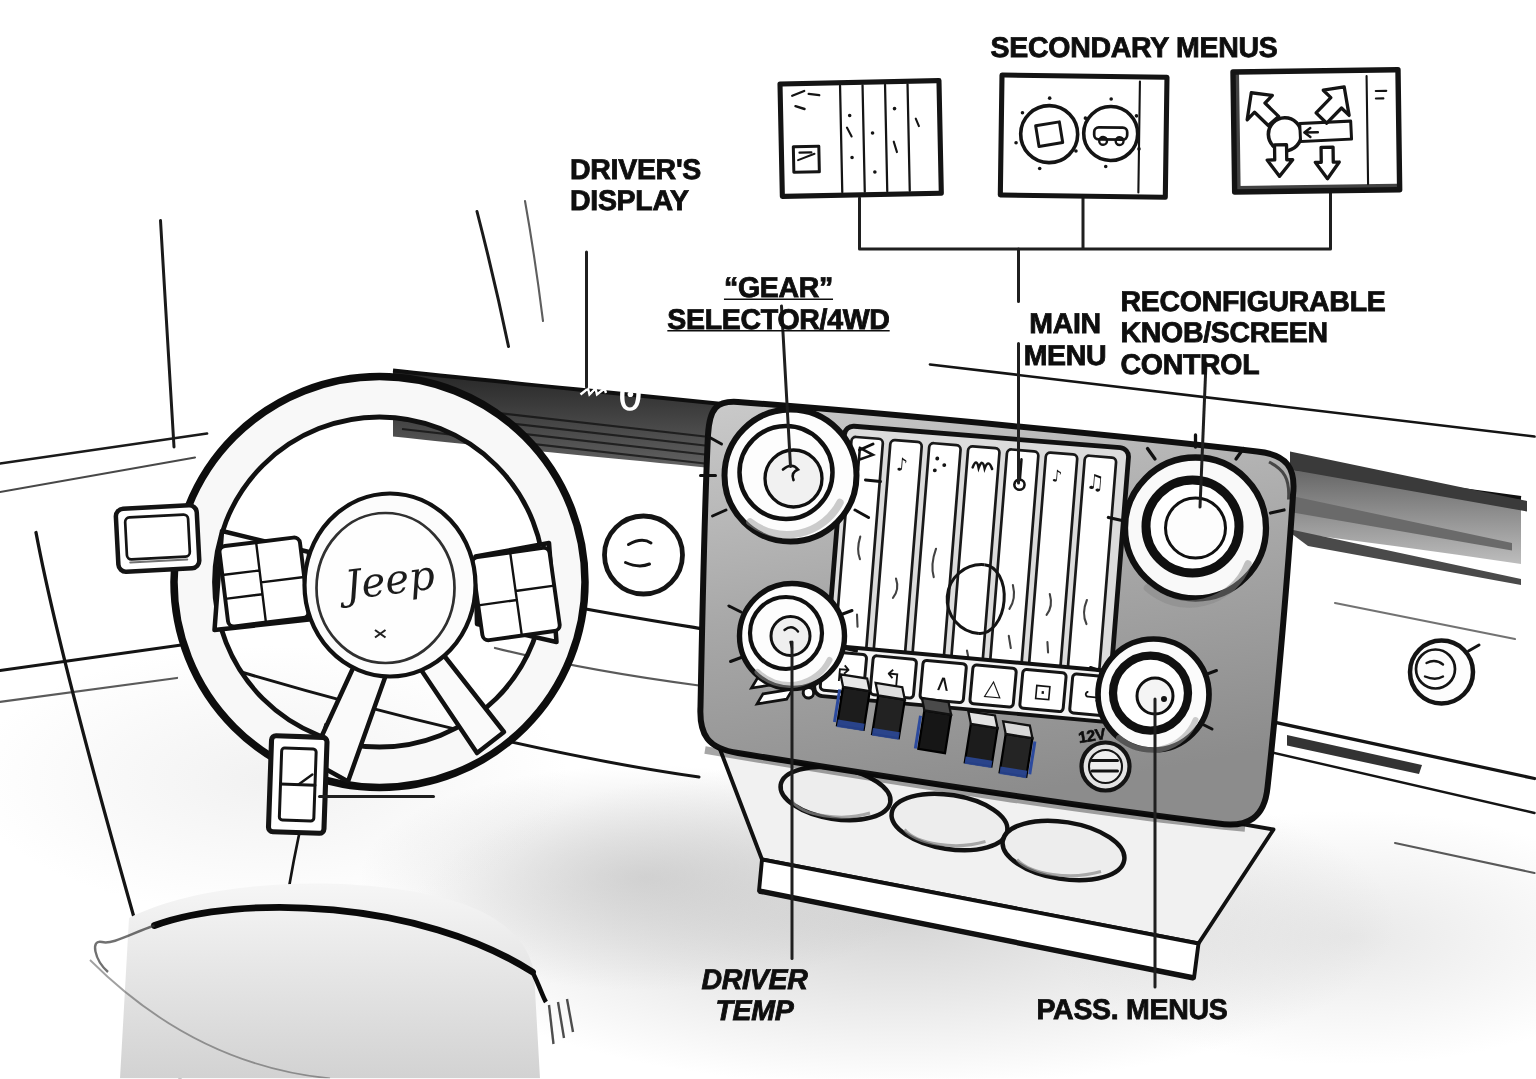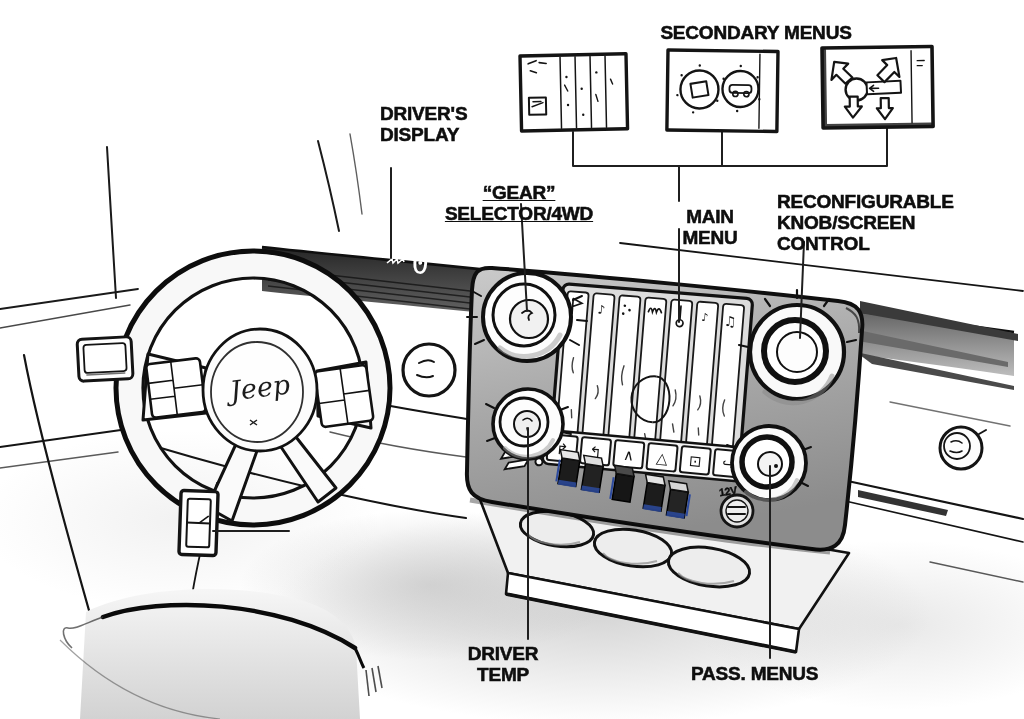--- a/index.html
+++ b/index.html
@@ -409,19 +409,19 @@
       </g>
     </g>
   </g>
 </svg>
 
 <div class="lbl ctr" style="left:590px;top:22px;width:332px;">SECONDARY MENUS</div>
 <div class="lbl" style="left:356px;top:103px;margin-left:24px;">DRIVER'S
 DISPLAY</div>
 <div class="lbl ctr" style="left:408px;top:182px;width:222px;text-decoration:underline;">“GEAR” SELECTOR/4WD</div>
 <div class="lbl ctr" style="left:657px;top:206px;width:106px;">MAIN MENU</div>
-<div class="lbl" style="left:777px;top:191px;width:235px;">RECONFIGURABLE
+<div class="lbl" style="left:747px;top:191px;width:235px;">RECONFIGURABLE
 KNOB/SCREEN CONTROL</div>
-<div class="lbl ctr" style="left:442px;top:643px;width:122px;">DRIVER TEMP</div>
+<div class="lbl ctr" style="left:442px;top:643px;width:122px;font-style:italic;">DRIVER TEMP</div>
 <div class="lbl" style="left:691px;top:663px;">PASS. MENUS</div>
 <div class="lbl small-lbl" style="left:719px;top:486px;transform:rotate(-9deg);">12V</div>
 <div class="jeep ctr" style="left:210px;top:372px;width:100px;text-align:center;transform:rotate(-7deg);">Jeep</div>
 </div>
 
 </body></html>

